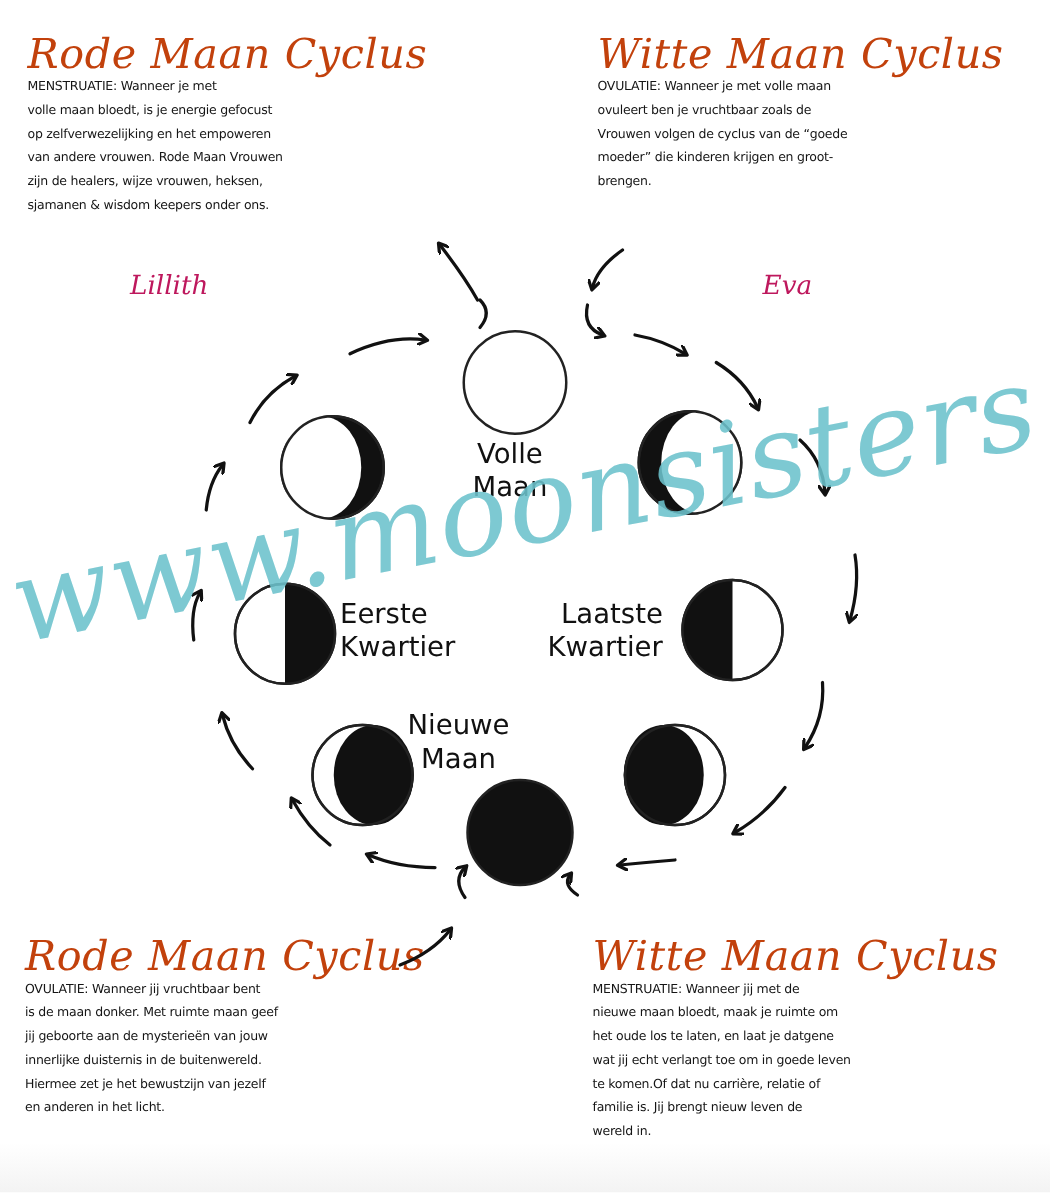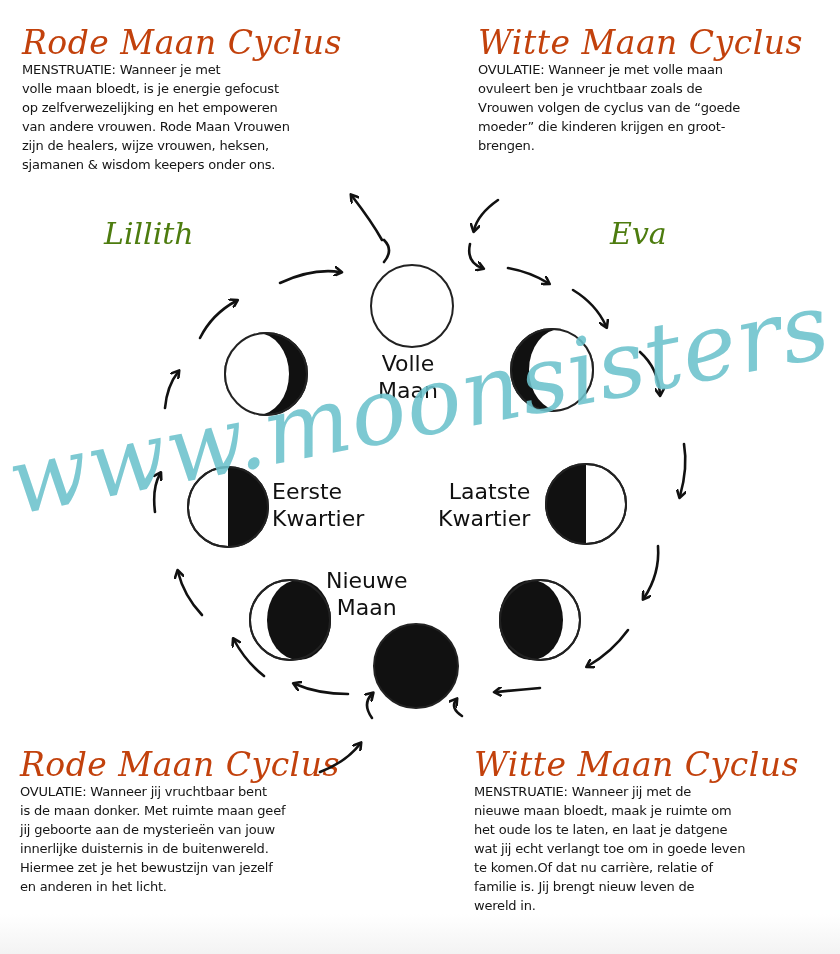--- a/index.html
+++ b/index.html
@@ -18,32 +18,32 @@
       font-family: "DejaVu Serif", serif;
       font-style: italic;
       font-size: 33px;
       line-height: 34px;
       color: #c2410c;
       letter-spacing: 0.5px;
       white-space: nowrap;
     }
     .body-text {
       font-family: "DejaVu Sans", sans-serif;
-      font-size: 13px;
+      font-size: 10px;
       line-height: 19px;
       color: #151515;
       letter-spacing: -0.2px;
     }
     .body-text .line { display: block; white-space: nowrap; }
     .name-label {
       position: absolute;
       font-family: "DejaVu Serif", serif;
       font-style: italic;
-      font-size: 30px;
-      color: #4d7c0f;
+      font-size: 21px;
+      color: #be185d;
     }
     .phase-label {
       position: absolute;
       font-family: "DejaVu Sans", sans-serif;
       font-size: 22px;
       line-height: 27px;
       color: #111;
       text-align: center;
     }
     .phase-label span { display: block; }

